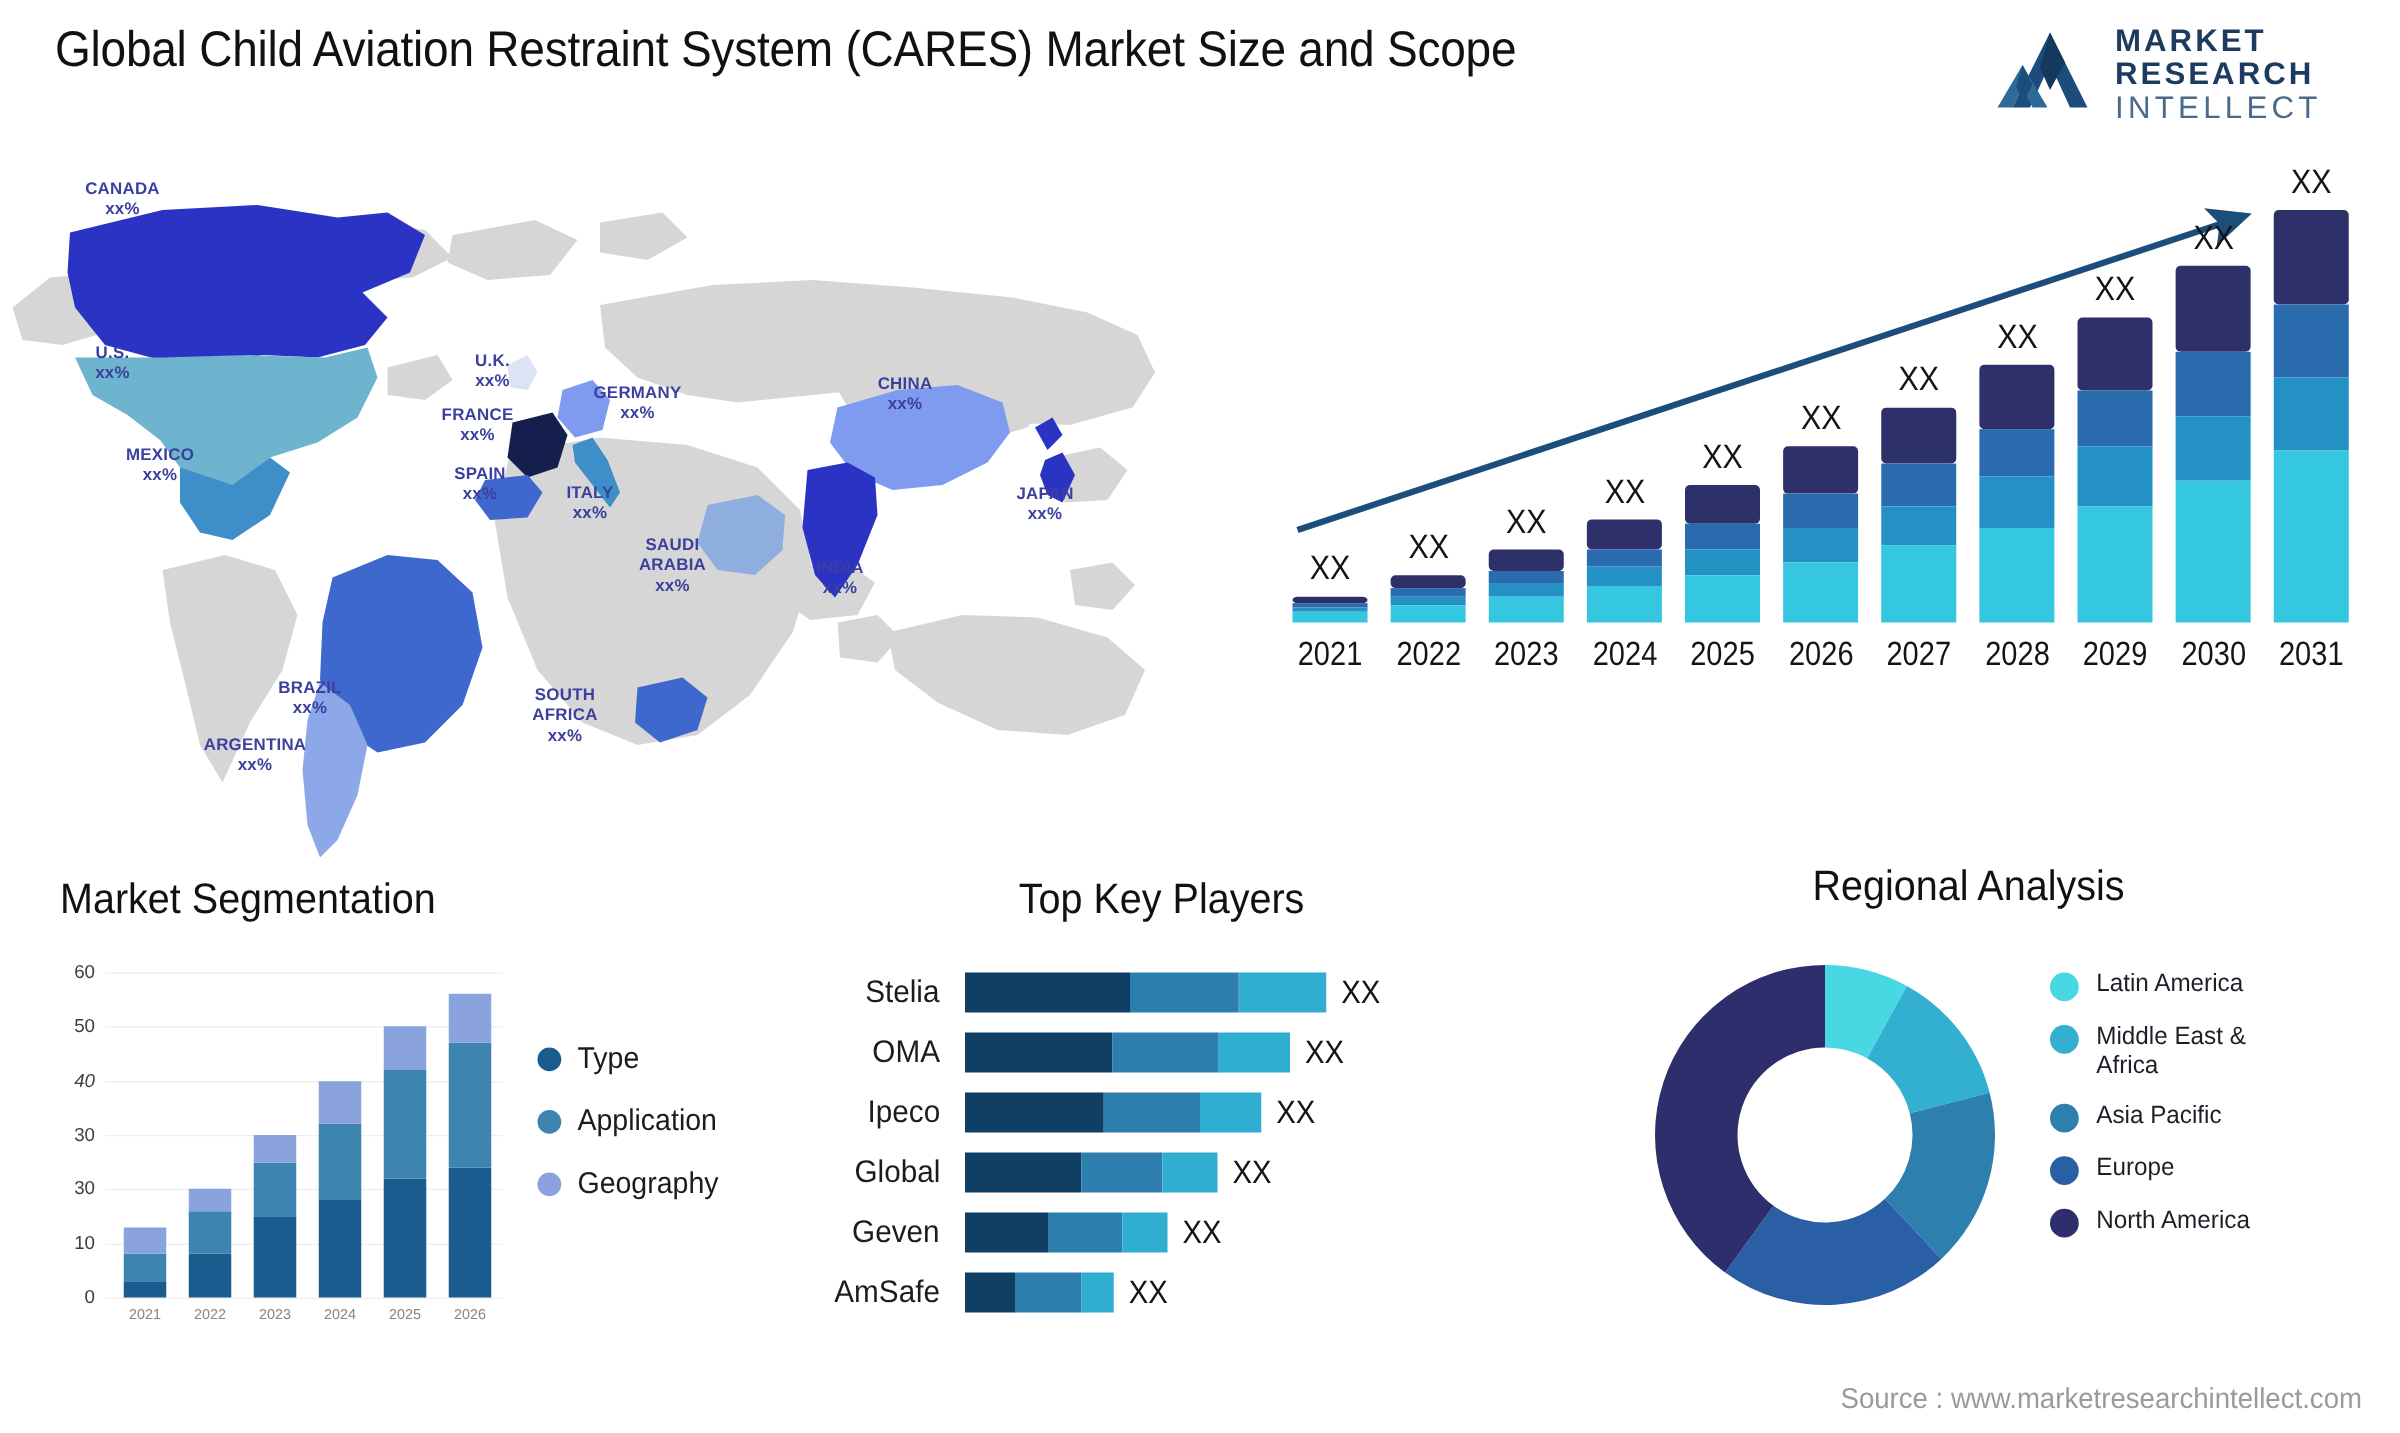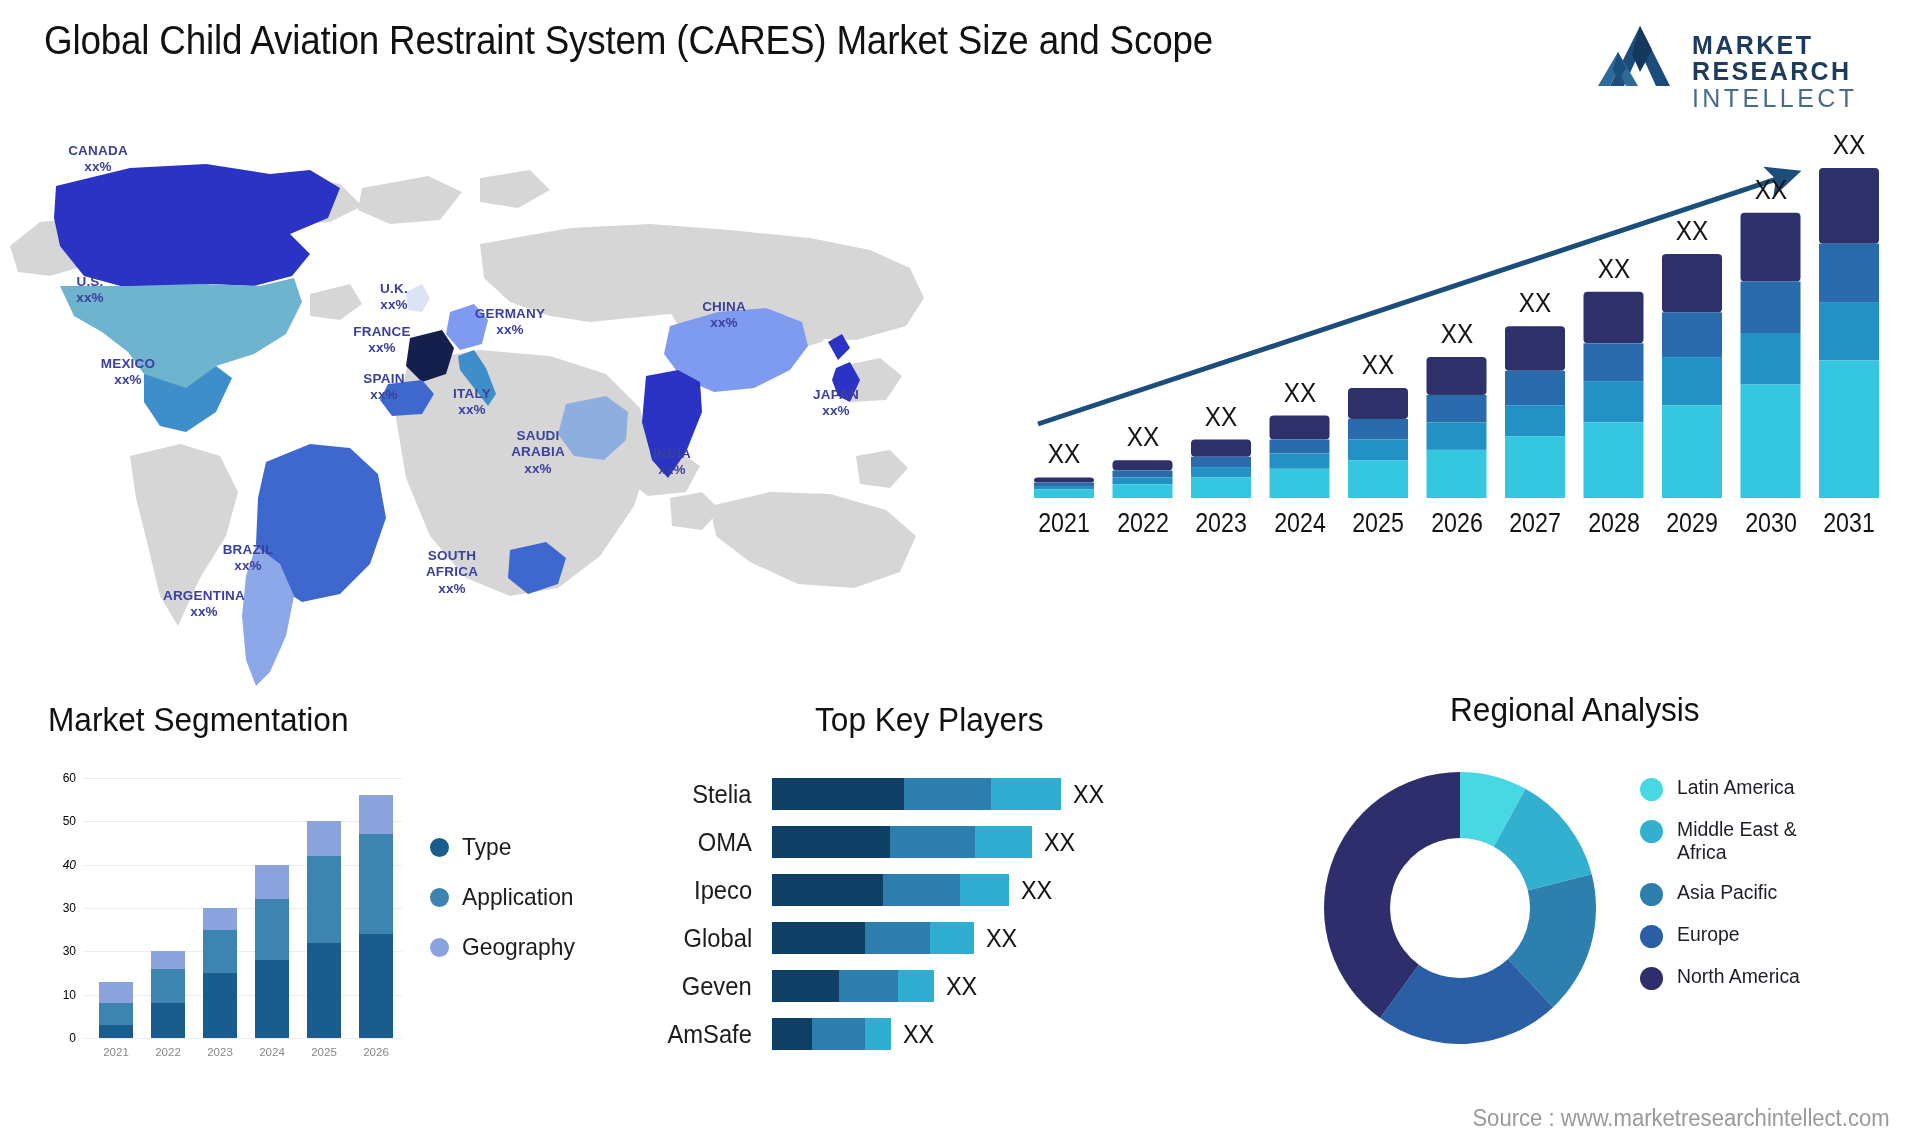--- a/index.html
+++ b/index.html
@@ -14,21 +14,21 @@
   #header{ position:absolute; left:0; top:0; width:1920px; height:130px; }
   #page-title{
     position:absolute; left:44px; top:16px; width:1420px;
     font-family:"Liberation Sans", sans-serif;
     font-size:40px; line-height:1.22; font-weight:400;
     color:#111111; letter-spacing:-0.2px;
     transform:scaleX(0.92); transform-origin:left top;
   }
   #logo{ position:absolute; right:24px; top:18px; width:300px; height:78px; }
   #logo-mark{ position:absolute; left:0; top:6px; width:86px; height:64px; }
-  #logo-text{ position:absolute; left:96px; top:2px; width:200px;margin-top:12px; }
+  #logo-text{ position:absolute; left:96px; top:2px; width:200px; }
   .logo-line1,.logo-line2{
     font-size:25px; font-weight:bold; color:#1C3B5E; letter-spacing:2.4px;
     line-height:1.05; font-family:"Liberation Sans", sans-serif;
   }
   .logo-line3{
     font-size:25px; font-weight:400; color:#4A6B8A; letter-spacing:3.4px;
     line-height:1.1; font-family:"Liberation Sans", sans-serif;
   }
 
   
@@ -60,21 +60,21 @@
     position:absolute; font-size:34px; font-weight:400; color:#111111;
     font-family:"Liberation Sans", sans-serif; white-space:nowrap;
     transform:scaleX(0.93); transform-origin:left top;
   }
 
   
   #seg-panel{ position:absolute; left:30px; top:700px; width:620px; height:440px; }
   #seg-title{ left:18px; top:0px; }
   #seg-chart{ position:absolute; left:12px; top:60px; width:370px; height:330px; }
   .seg-ytick{
-    position:absolute; right:0; font-size:12px; color:#000000;
+    position:absolute; right:0; font-size:15px; color:#404040;
     font-family:"Liberation Sans", sans-serif; text-align:right;
     width:34px; transform:translateY(-50%);
   }
   .seg-grid{ position:absolute; left:42px; height:1px; background:#EDEDED; width:318px; }
   .seg-xtick{
     position:absolute; font-size:11.5px; color:#868686;
     font-family:"Liberation Sans", sans-serif; text-align:center;
     transform:translateX(-50%);
   }
   .seg-bar{ position:absolute; width:34px; }

